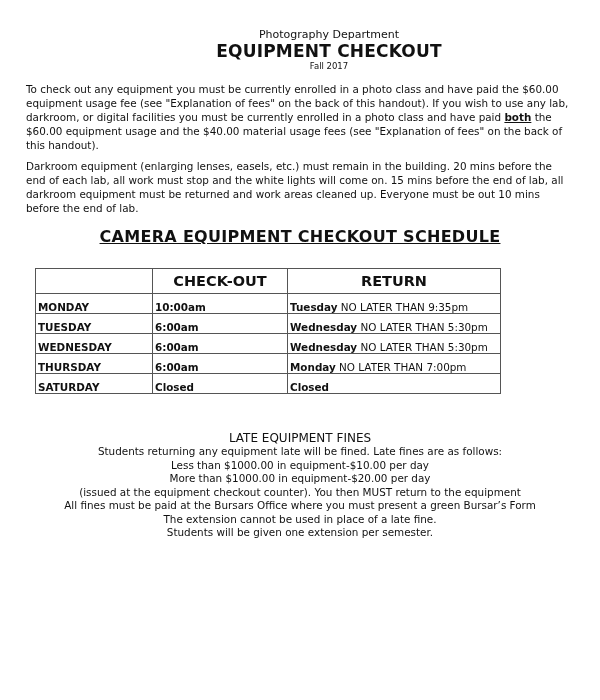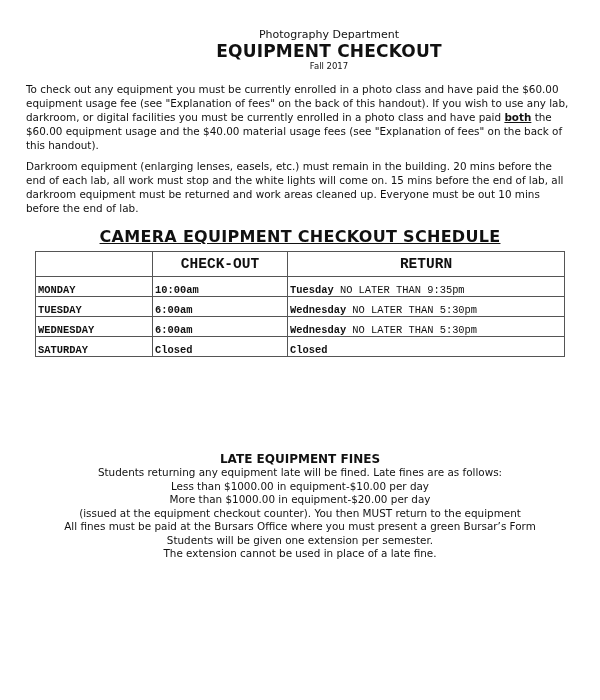--- a/index.html
+++ b/index.html
@@ -53,26 +53,25 @@
       left: 0;
       width: 600px;
       text-align: center;
       font-size: 16px;
       font-weight: bold;
       text-decoration: underline;
       letter-spacing: 0.3px;
     }
     table.schedule {
       position: absolute;
-      top: 251px;
+      top: 268px;
       left: 35px;
-      width: 530px;
+      width: 466px;
       border-collapse: collapse;
       font-size: 10.4px;
-      font-family: Liberation Mono, monospace;
     }
     table.schedule th, table.schedule td {
       border: 1px solid #555555;
       padding: 0 2px;
       text-align: left;
       vertical-align: bottom;
     }
     table.schedule th {
       height: 24px;
       font-size: 14.5px;
@@ -91,23 +90,22 @@
       position: absolute;
       top: 431px;
       left: 0;
       width: 600px;
       text-align: center;
       font-size: 10.4px;
       line-height: 13.5px;
     }
     .fines-title {
       font-size: 12px;
-      font-weight: bold;
+      font-weight: normal;
       line-height: 14px;
-      margin-top: 21px;
     }
   </style>
 </head>
 <body>
 
 <div class="header">
   <div class="dept">Photography Department</div>
   <div class="title">EQUIPMENT CHECKOUT</div>
   <div class="term">Fall 2017</div>
 </div>
@@ -136,29 +134,34 @@
       <td class="day">TUESDAY</td>
       <td class="out">6:00am</td>
       <td><span class="ret-day">Wednesday</span><span> NO LATER THAN 5:30pm</span></td>
     </tr>
     <tr>
       <td class="day">WEDNESDAY</td>
       <td class="out">6:00am</td>
       <td><span class="ret-day">Wednesday</span><span> NO LATER THAN 5:30pm</span></td>
     </tr>
     <tr>
+      <td class="day">THURSDAY</td>
+      <td class="out">6:00am</td>
+      <td><span class="ret-day">Monday</span><span> NO LATER THAN 7:00pm</span></td>
+    </tr>
+    <tr>
       <td class="day">SATURDAY</td>
       <td class="out">Closed</td>
       <td><span class="ret-day">Closed</span><span></span></td>
     </tr>
   </tbody>
 </table>
 
 <div class="fines">
   <div class="fines-title">LATE EQUIPMENT FINES</div>
   <div>Students returning any equipment late will be fined. Late fines are as follows:</div>
   <div>Less than $1000.00 in equipment-$10.00 per day</div>
   <div>More than $1000.00 in equipment-$20.00 per day</div>
   <div>(issued at the equipment checkout counter). You then MUST return to the equipment</div>
   <div>All fines must be paid at the Bursars Office where you must present a green Bursar’s Form</div>
+  <div>The extension cannot be used in place of a late fine.</div>
   <div>Students will be given one extension per semester.</div>
-  <div>The extension cannot be used in place of a late fine.</div>
 </div>
 
 </body></html>

